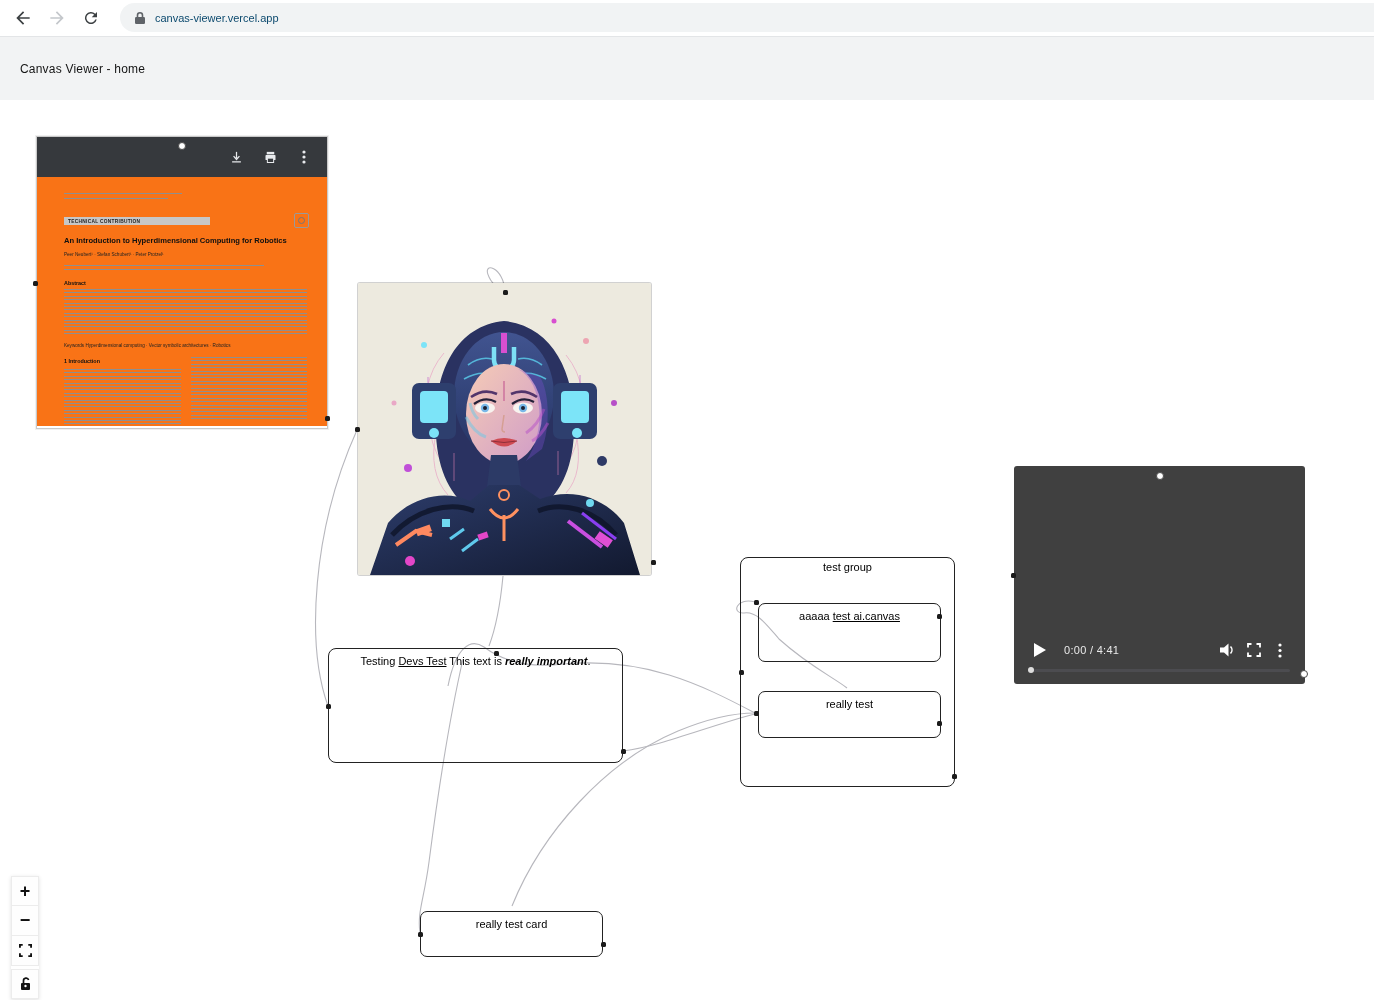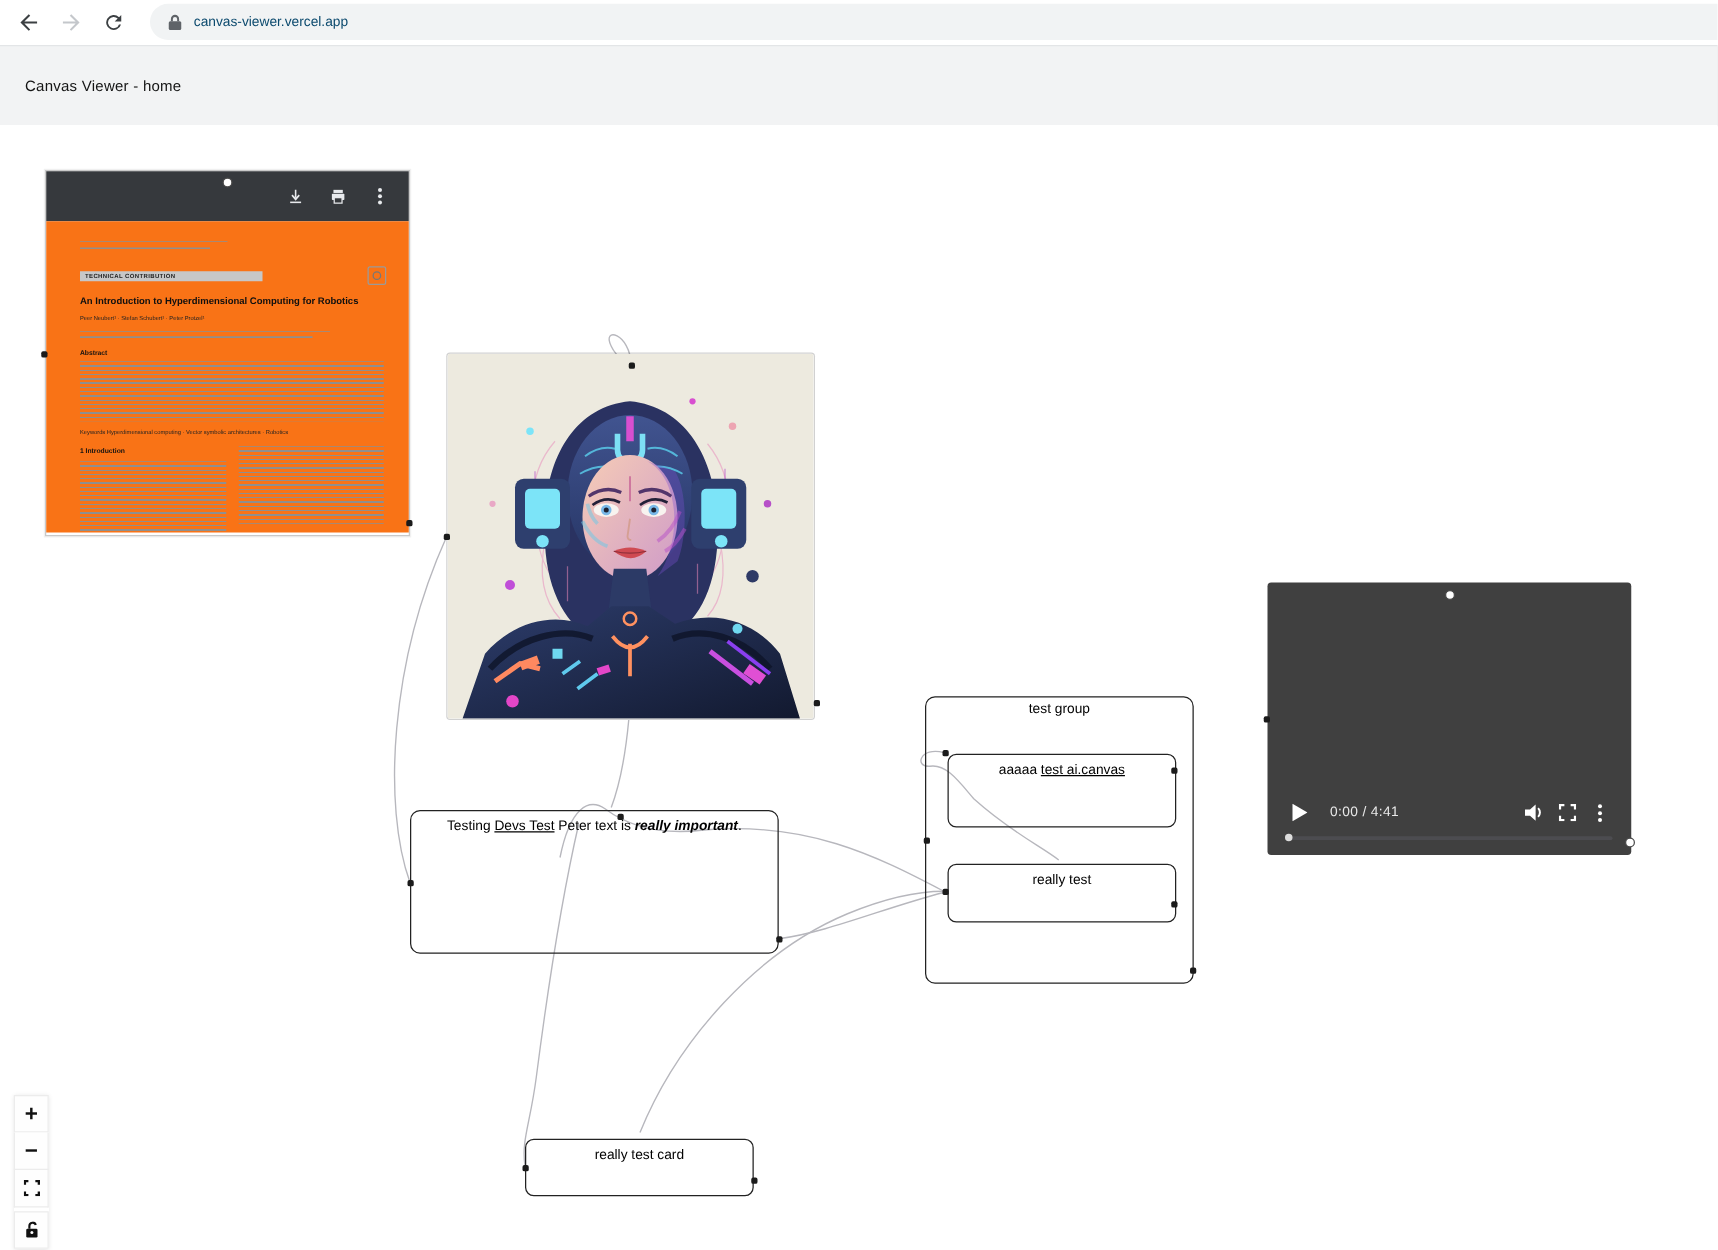--- a/index.html
+++ b/index.html
@@ -256,21 +256,21 @@
       <path d="M224,230 l34,26" stroke="#8a3ff0" stroke-width="3"></path>
       <rect x="238" y="252" width="16" height="9" fill="#e04fd4" transform="rotate(35 246 256)"></rect>
       <circle cx="232" cy="220" r="4" fill="#6fd8f0"></circle>
       <path d="M92,256 l14,-10 M104,268 l16,-12" stroke="#5fc9ec" stroke-width="3"></path>
       <rect x="120" y="250" width="10" height="6" fill="#e346c8" transform="rotate(-18 125 253)"></rect>
     </svg>
   </div>
 
   <div class="node" style="left:328px;top:548px;width:295px;height:115px;">
     <div class="node-title">
-      <span>Testing </span><span class="lnk">Devs Test</span><span> Peter text is </span><span class="bi">really important</span><span>.</span>
+      <span>Testing </span><span class="lnk">Devs Test</span><span> This text is </span><span class="bi">really important</span><span>.</span>
     </div>
   </div>
 
   <div class="group">
     <div class="node-title" style="padding-top:3px;">test group</div>
     <div class="subnode" style="left:17px;top:18px;width:183px;height:59px;margin-top:27px;">
       <div class="node-title">
         <span>aaaaa </span><span class="lnk">test ai.canvas</span>
       </div>
     </div>

